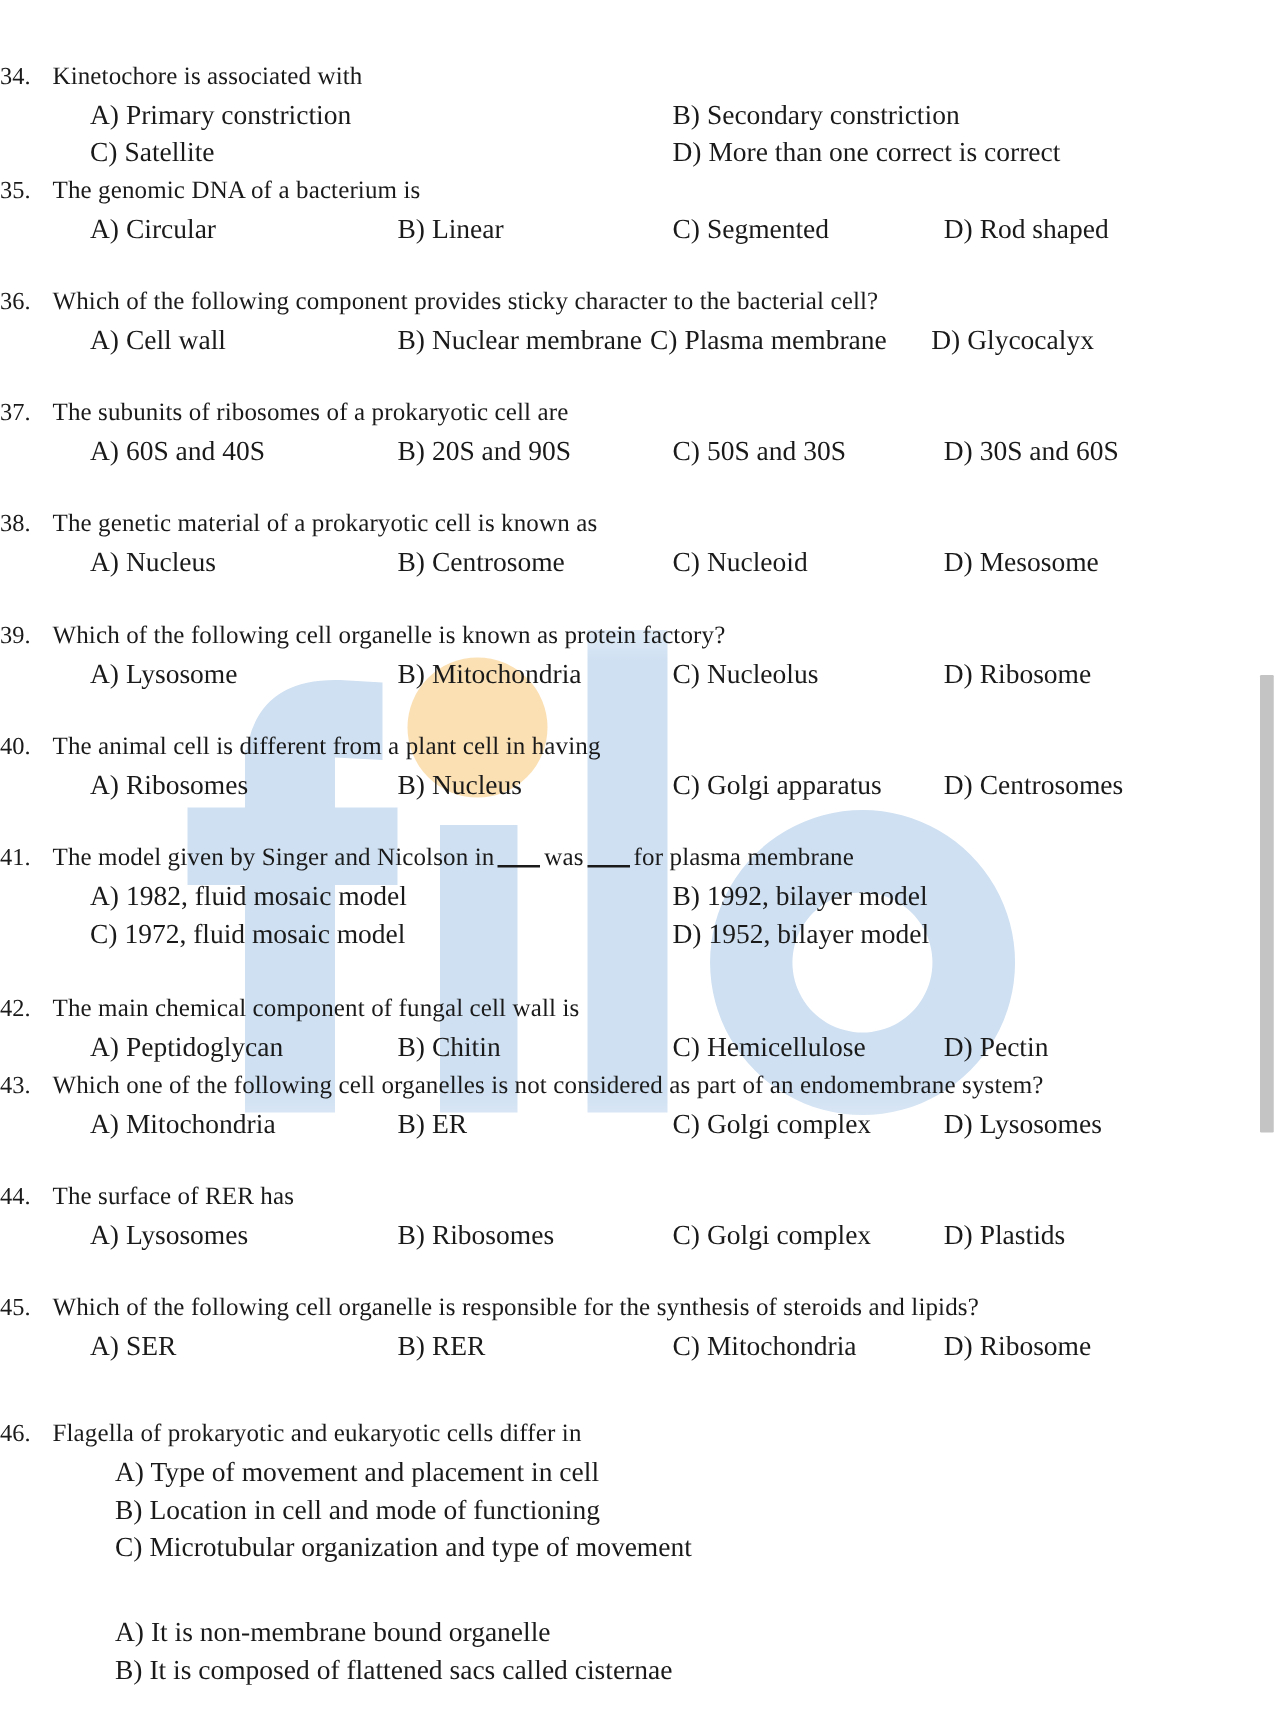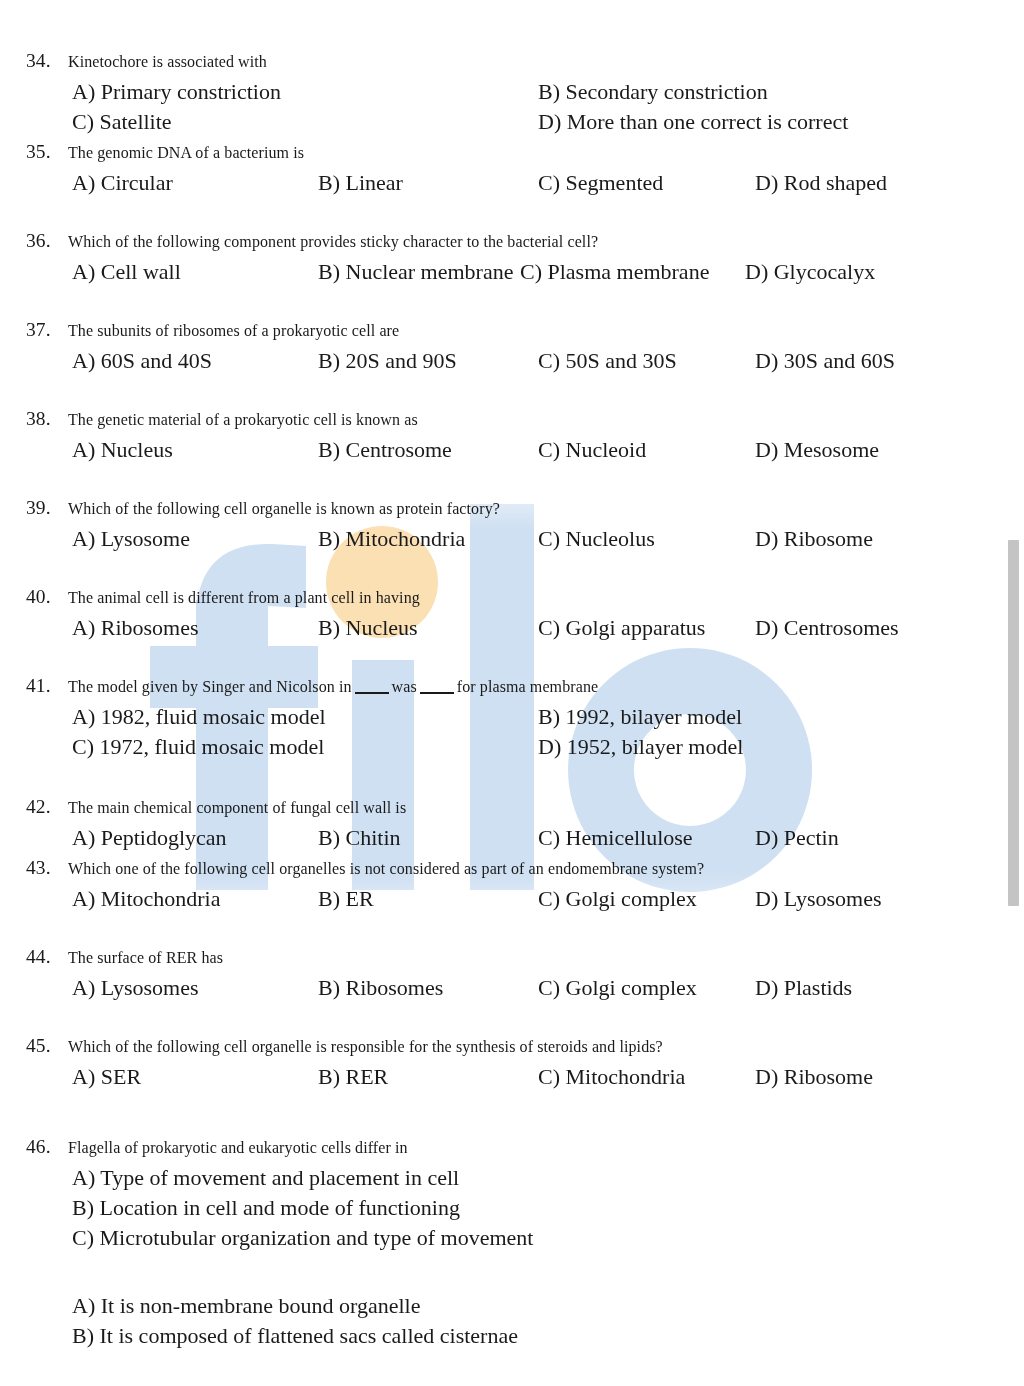--- a/index.html
+++ b/index.html
@@ -46,29 +46,28 @@
     display: flex;
     align-items: baseline;
     font-size: 19.5px;
     line-height: 30px;
     letter-spacing: 0.1px;
   }
 
   .q-num {
     width: 42px;
     min-width: 42px;
-    margin-left: 26px;
     text-align: left;
     font-size: 19.5px;
   }
 
   .q-text {
     flex: 1;
     padding-right: 60px;
-    font-size: 16px;
+    font-size: 20px;
   }
 
   .q-text .blank {
     display: inline-block;
     width: 34px;
     border-bottom: 2px solid #1a1a1a;
     margin: 0 3px;
     vertical-align: -2px;
   }
 
@@ -102,21 +101,21 @@
   .narrow .col-b { left: 318px; }
   .narrow .col-c { left: 520px; }
   .narrow .col-d { left: 745px; }
 
   
   .two .col-a { left: 72px; }
   .two .col-b { left: 538px; }
 
   
   .stack .opt-row { position: relative; }
-  .stack .opt { position: static; display: block; margin-left: 72px; }
+  .stack .opt { position: static; display: block; margin-left: 92px; }
   .gap-md { height: 26px; }
   .gap-lg { height: 34px; }
 
   
   #scrollbar-track {
     position: absolute;
     right: 4px;
     top: 0;
     width: 13px;
     height: 1386px;

